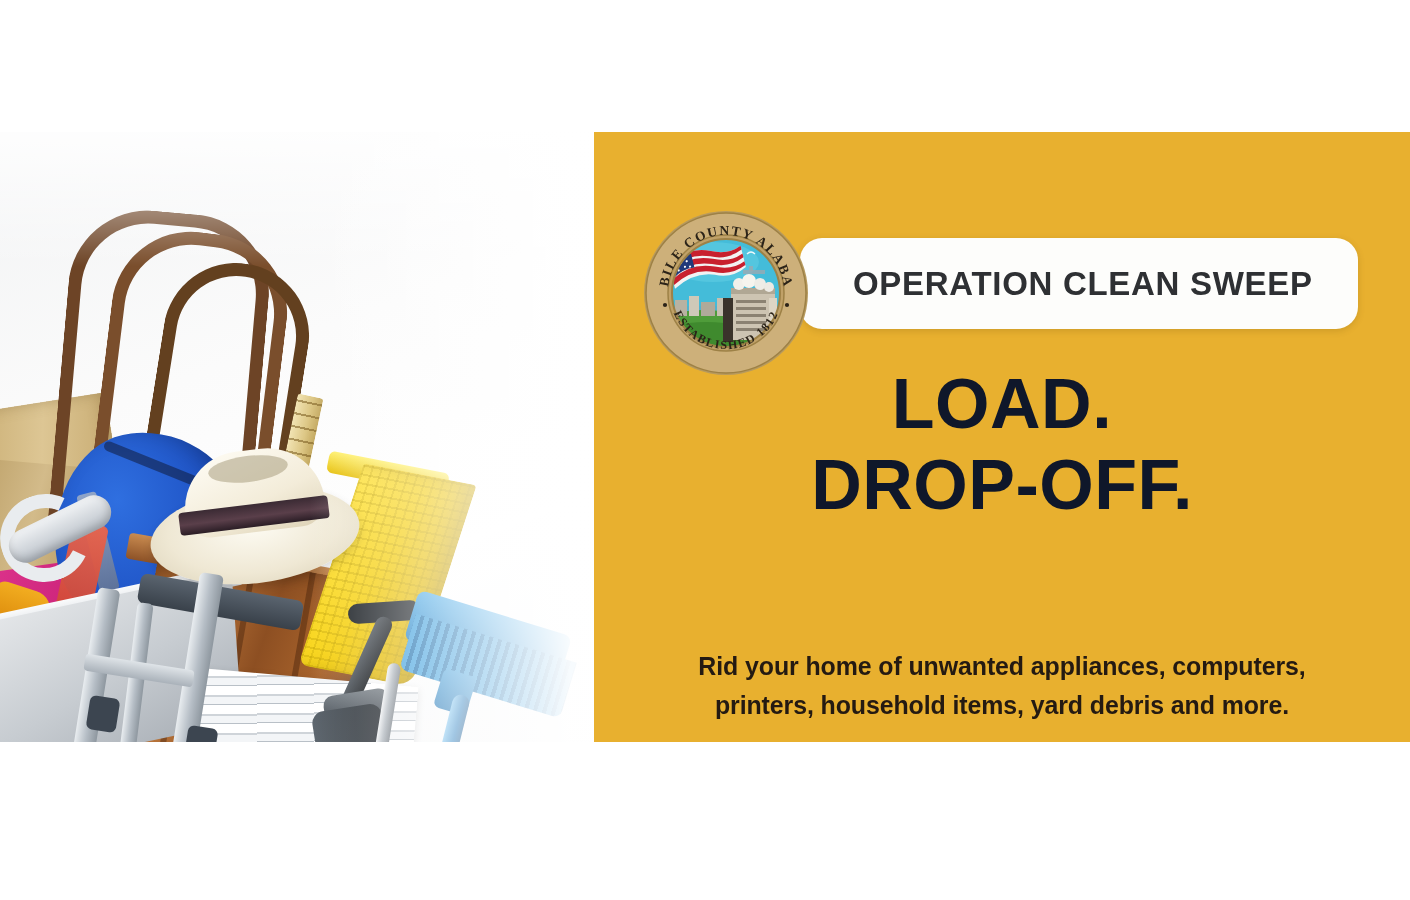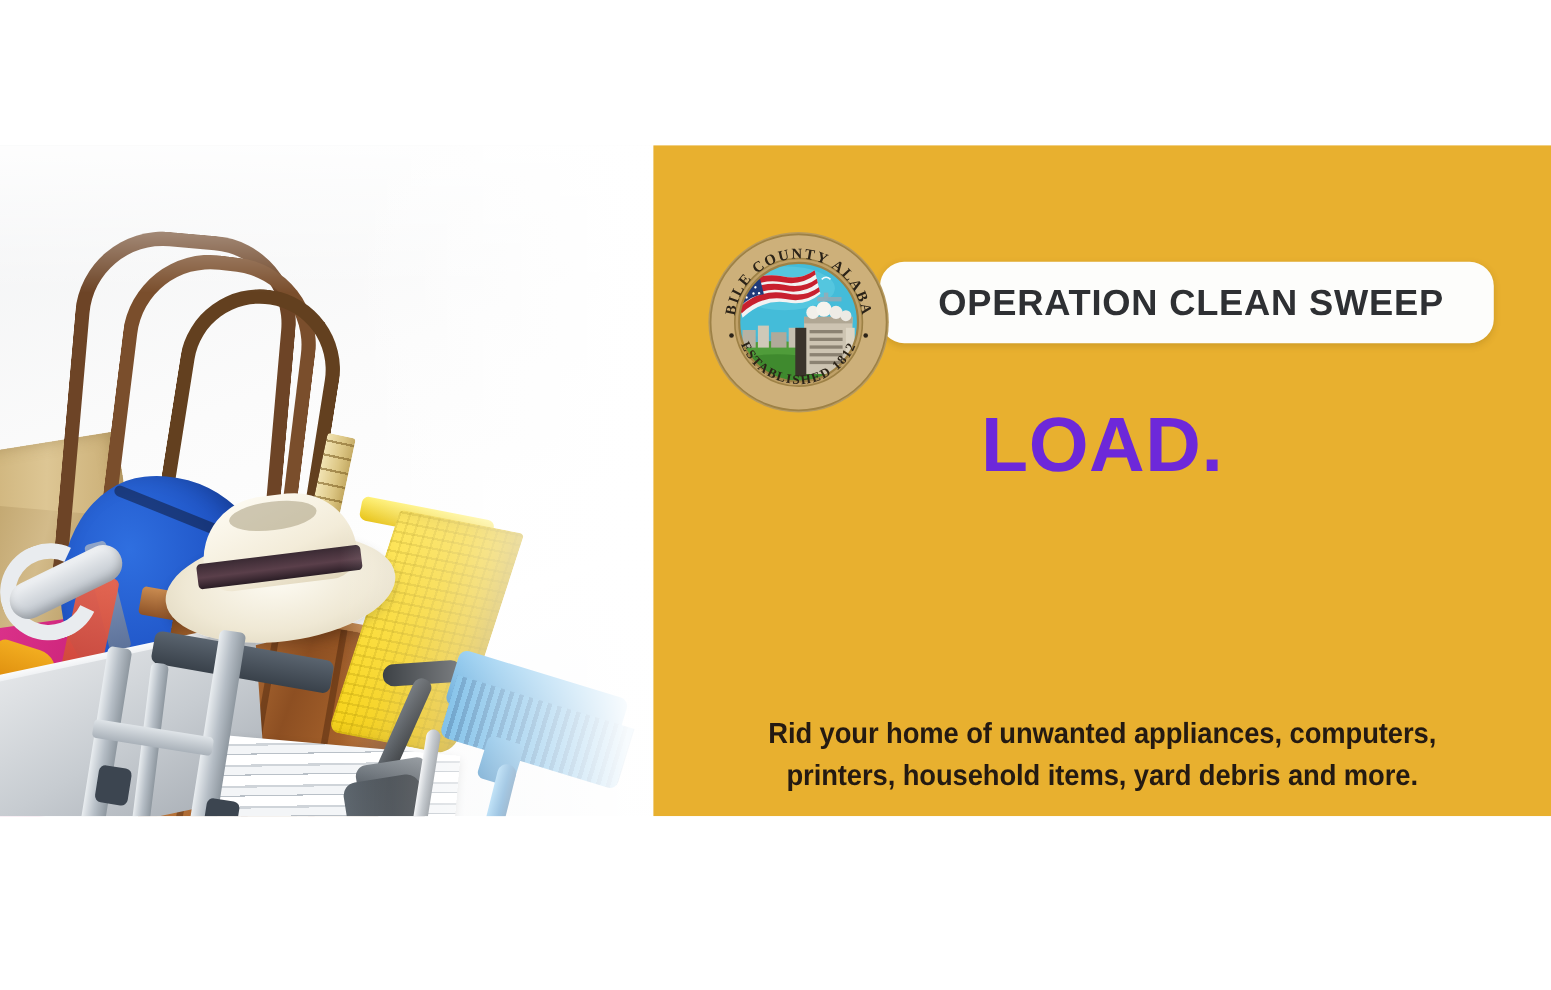--- a/index.html
+++ b/index.html
@@ -312,21 +312,21 @@
     z-index: 3;
   }
   .seal svg { display: block; width: 166px; height: 166px; }
 
   
   .pill {
     position: absolute;
     left: 206px;
     top: 106px;
     width: 558px;
-    height: 74px;
+    height: 91px;
     background: #fdfdfb;
     border-radius: 22px;
     box-shadow: 0 2px 7px rgba(90,60,0,.18);
     display: flex;
     align-items: center;
     z-index: 2;
   }
   .pill-text {
     padding-left: 53px;
     font-family: "Liberation Sans", sans-serif;
@@ -337,21 +337,21 @@
     white-space: nowrap;
   }
 
   
   .headline {
     position: absolute;
     left: 0;
     top: 232px;
     width: 816px;
     text-align: center;
-    color: #6d28d9;
+    color: #0f172a;
     font-family: "Liberation Sans", sans-serif;
     font-weight: bold;
     font-size: 70px;
     line-height: 1.16;
     letter-spacing: .5px;
   }
   .headline .ln { display: block; white-space: nowrap; }
 
   
   .subtitle {
@@ -521,20 +521,21 @@
         <circle cx="144" cy="95" r="2.1" fill="#2b2318"></circle>
       </svg>
     </div>
 
     <div class="pill">
       <span class="pill-text">OPERATION CLEAN SWEEP</span>
     </div>
 
     <div class="headline">
       <span class="ln">LOAD.</span>
+      <span class="ln">DROP-OFF.</span>
     </div>
 
     <div class="subtitle">
       <span class="ln">Rid your home of unwanted appliances, computers,</span>
       <span class="ln">printers, household items, yard debris and more.</span>
     </div>
 
   </div>
 </div>
 

